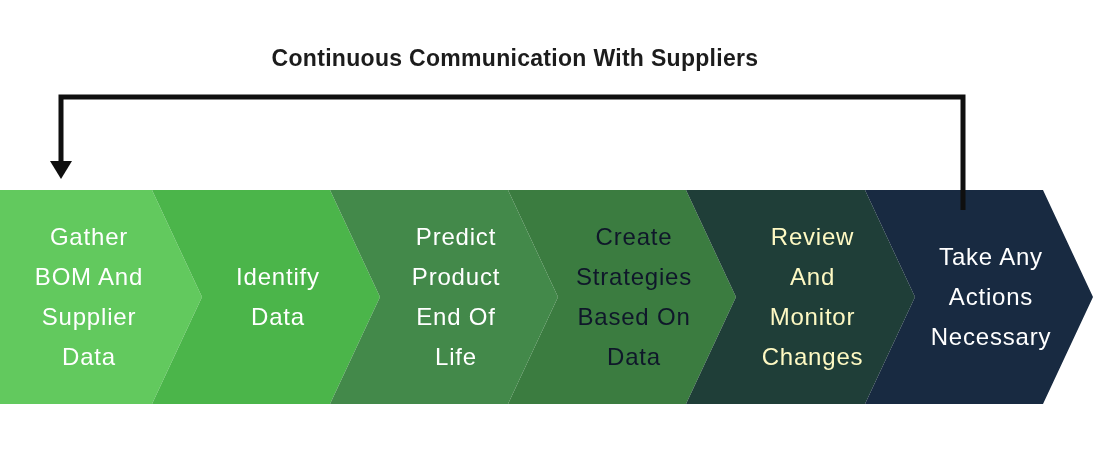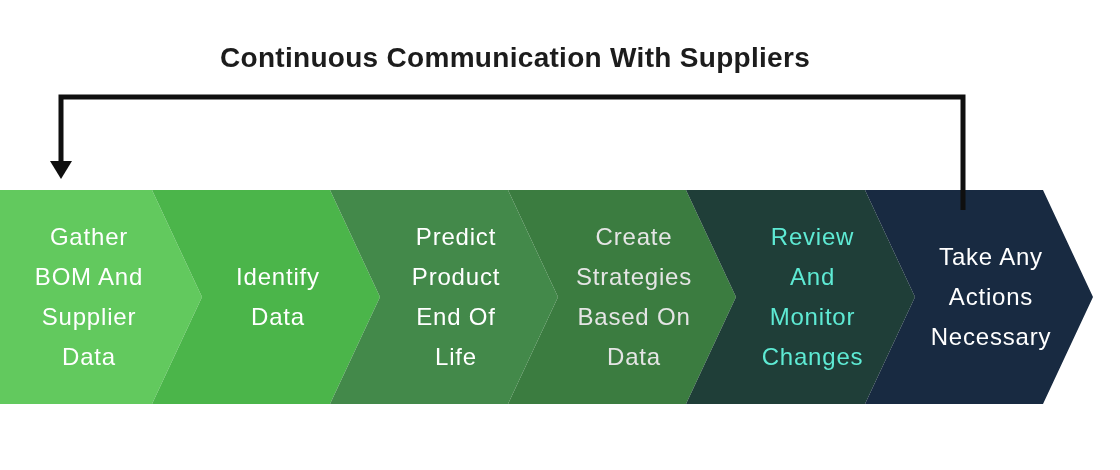--- a/index.html
+++ b/index.html
@@ -2,21 +2,21 @@
 <html><head>
 <meta charset="utf-8">
 <style>
   html,body { margin:0; padding:0; background:#ffffff; }
   .canvas {
     position:relative; width:1120px; height:470px; background:#ffffff;
     font-family:"Liberation Sans","DejaVu Sans",sans-serif; overflow:hidden;
   }
   .title {
     position:absolute; top:41px; left:515px; transform:translateX(-50%);
-    font-size:28px; font-weight:600; color:#1c1c1c; white-space:nowrap;
+    font-size:23px; font-weight:600; color:#1c1c1c; white-space:nowrap;
     letter-spacing:0.3px; line-height:34px;
   }
   .band { position:absolute; top:190px; left:0; width:936px; height:214px; z-index:1; }
   .chevron {
     position:absolute; top:0; height:214px; display:flex;
     clip-path: polygon(0 0, calc(100% - 50px) 0, 100% 50%, calc(100% - 50px) 100%, 0 100%, 50px 50%);
   }
   .chevron--first {
     clip-path: polygon(0 0, calc(100% - 50px) 0, 100% 50%, calc(100% - 50px) 100%, 0 100%);
   }
@@ -65,30 +65,30 @@
     <div class="chevron s3" style="background: rgb(67, 137, 74);">
       <div class="label" style="color: rgb(255, 255, 255); justify-content: center;">
         <div>Predict</div>
         <div>Product</div>
         <div>End Of</div>
         <div>Life</div>
       </div>
     </div>
 
     <div class="chevron s4" style="background: rgb(59, 124, 64);">
-      <div class="label" style="color: #e5e5e5;">
+      <div class="label" style="color: #0f172a;">
         <div>Create</div>
         <div>Strategies</div>
         <div>Based On</div>
         <div>Data</div>
       </div>
     </div>
 
     <div class="chevron s5" style="background: rgb(31, 62, 56);">
-      <div class="label" style="color: #5eead4;">
+      <div class="label" style="color: #fef9c3;">
         <div>Review</div>
         <div>And</div>
         <div>Monitor</div>
         <div>Changes</div>
       </div>
     </div>
 
     <div class="chevron s6" style="background: rgb(24, 42, 65);">
       <div class="label" style="color: rgb(255, 255, 255);">
         <div>Take Any</div>

